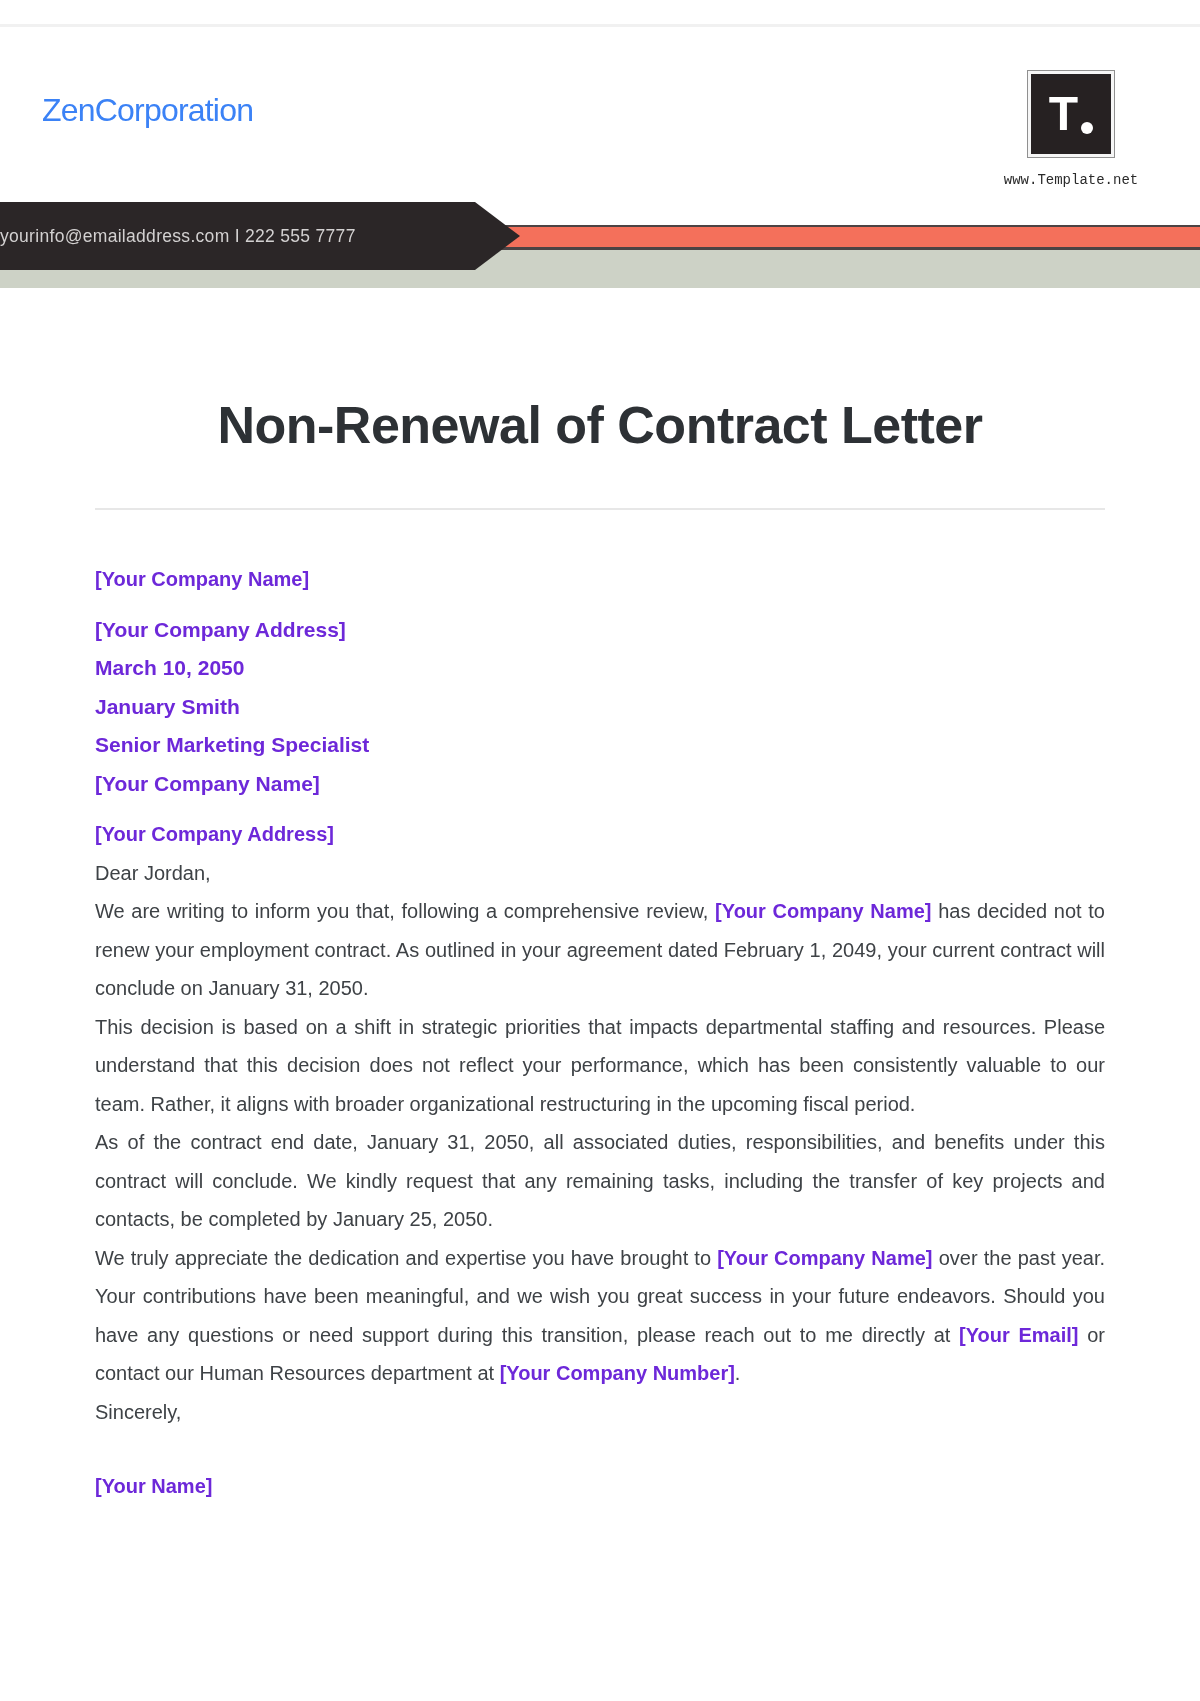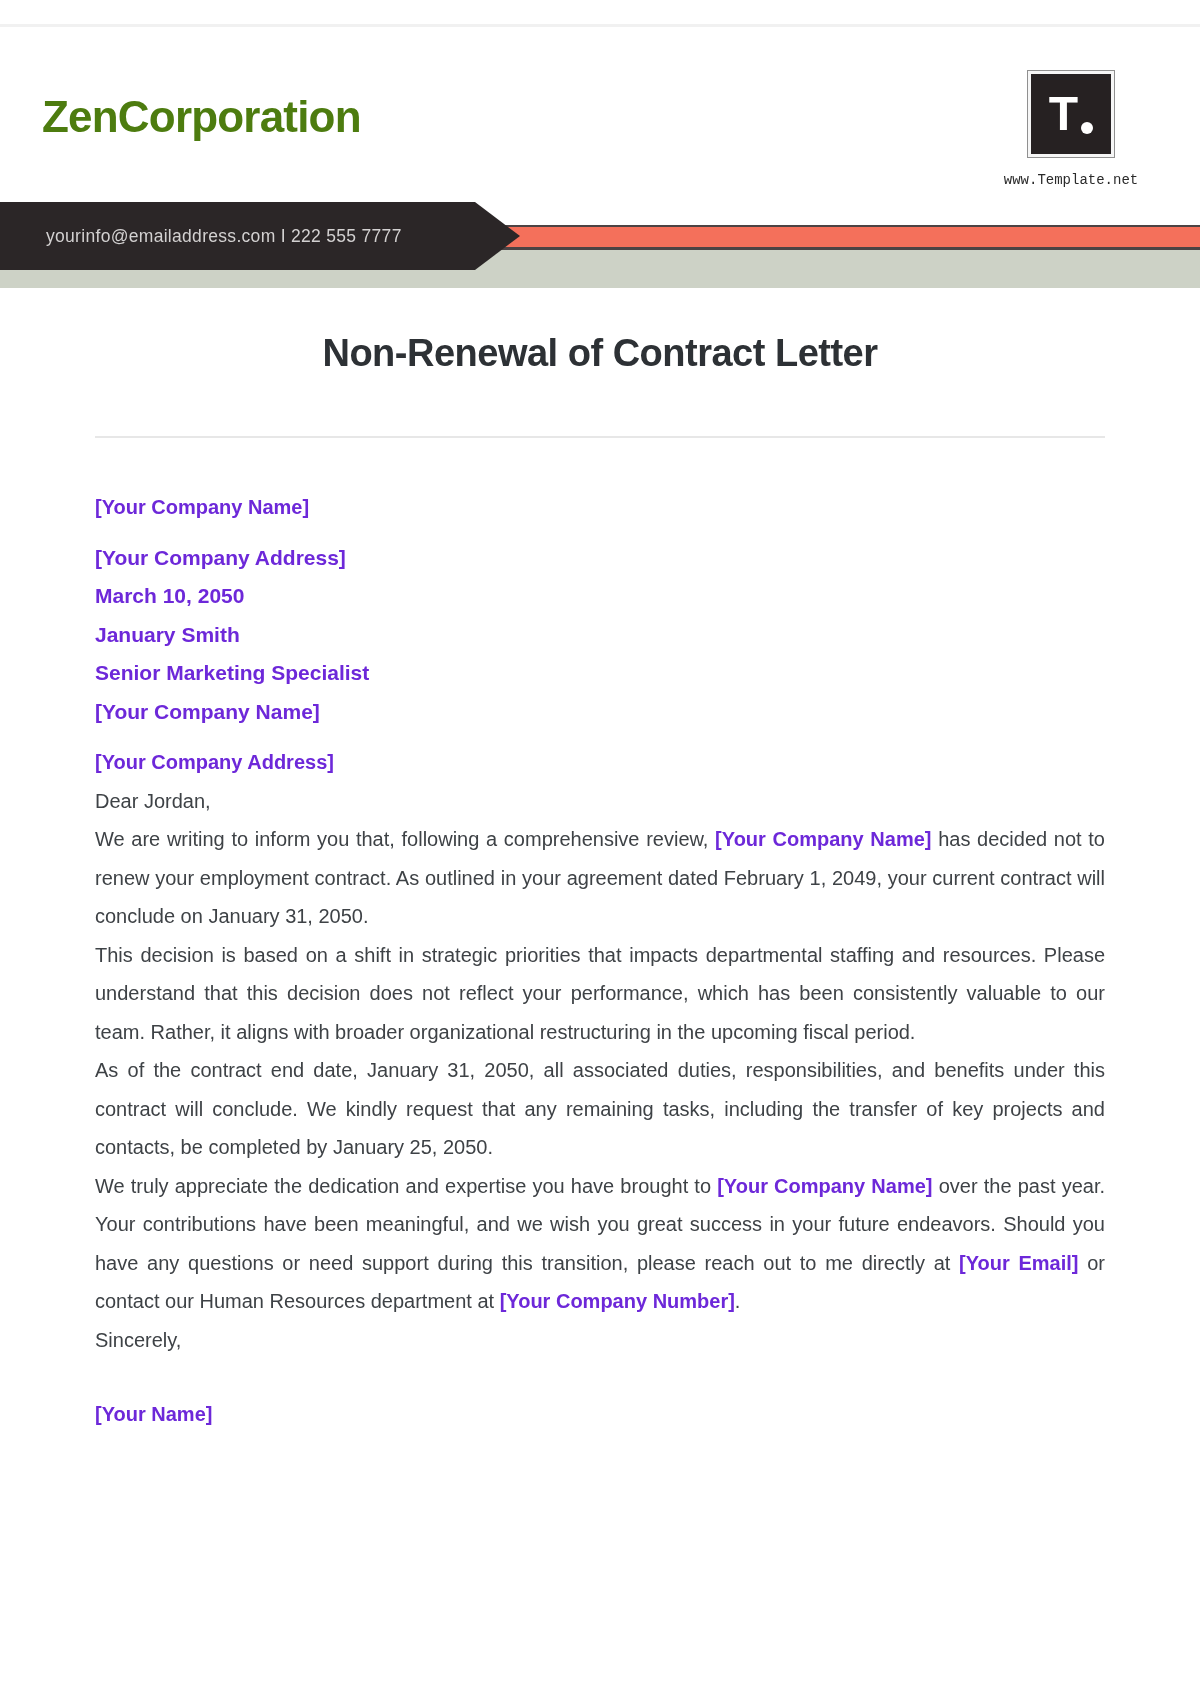--- a/index.html
+++ b/index.html
@@ -11,22 +11,22 @@
     font-family: "Liberation Sans", sans-serif;
   }
   .page { position: relative; width: 1200px; height: 1701px; background: var(--page-bg, #ffffff); }
 
   
   .letterhead { position: relative; width: 1200px; height: 288px; }
   .top-divider { position: absolute; left: 0; top: 24px; width: 100%; height: 3px; background: #f1f1f1; }
 
   .brand {
     position: absolute; left: 42px; top: 92px;
-    font-size: 44px; font-weight: 700; letter-spacing: -0.8px;
-    color: #4d7c0f;
+    font-size: 32px; font-weight: 400; letter-spacing: -0.8px;
+    color: #3b82f6;
   }
 
   .tnet { position: absolute; left: 1028px; top: 71px; width: 86px; text-align: center; }
   .tnet-box {
     width: 86px; height: 86px; box-sizing: border-box;
     background: #262122; border: 3px solid #f6f6f6; outline: 1px solid #909090;
     display: flex; align-items: center; justify-content: center;
   }
   .tnet-t { color: #ffffff; font-size: 48px; font-weight: 700; line-height: 1; }
   .tnet-dot { width: 12px; height: 12px; border-radius: 50%; background: #ffffff; margin-left: 3px; margin-top: 28px; }
@@ -37,30 +37,30 @@
     position: absolute; left: 430px; right: 0; top: 225px; height: 20px;
     background: var(--accent-orange, #f4705b);
     border-top: 2px solid #4c4344; border-bottom: 3px solid #4c4344;
     z-index: 2;
   }
   .banner-dark {
     position: absolute; left: 0; top: 202px; width: 520px; height: 68px;
     background: var(--banner-dark, #2b2627);
     clip-path: polygon(0 0, 475px 0, 100% 50%, 475px 100%, 0 100%);
     display: flex; align-items: center;
-    padding-left: 46px; box-sizing: border-box;
+    box-sizing: border-box;
     z-index: 3;
   }
   .banner-dark span { color: #d3d1d1; font-size: 17.5px; letter-spacing: 0.3px; }
 
   
   .letter-main { margin: 0 95px; width: 1010px; color: var(--text-dark, #3e4246); }
   .letter-title {
-    margin: 42px 0 0 0; text-align: center;
-    font-size: 38px; line-height: 46px; font-weight: 700; letter-spacing: -0.5px;
+    margin: 114px 0 0 0; text-align: center;
+    font-size: 52px; line-height: 46px; font-weight: 700; letter-spacing: -0.5px;
     color: #2d3135;
   }
   .title-divider { margin-top: 60px; height: 2px; background: #e7e7e7; }
 
   .letter-main p { margin: 0; font-size: 20px; line-height: 38.5px; }
   .bold-line, .info-line, .letter-main .b { font-weight: 700; color: #6d28d9; }
   .bold-line { font-size: 21px; line-height: 38.5px; }
   .from-line { margin-top: 50px !important; }
   .info-block { margin-top: 12px; }
   .info-line { font-size: 21px; line-height: 38.5px; }

